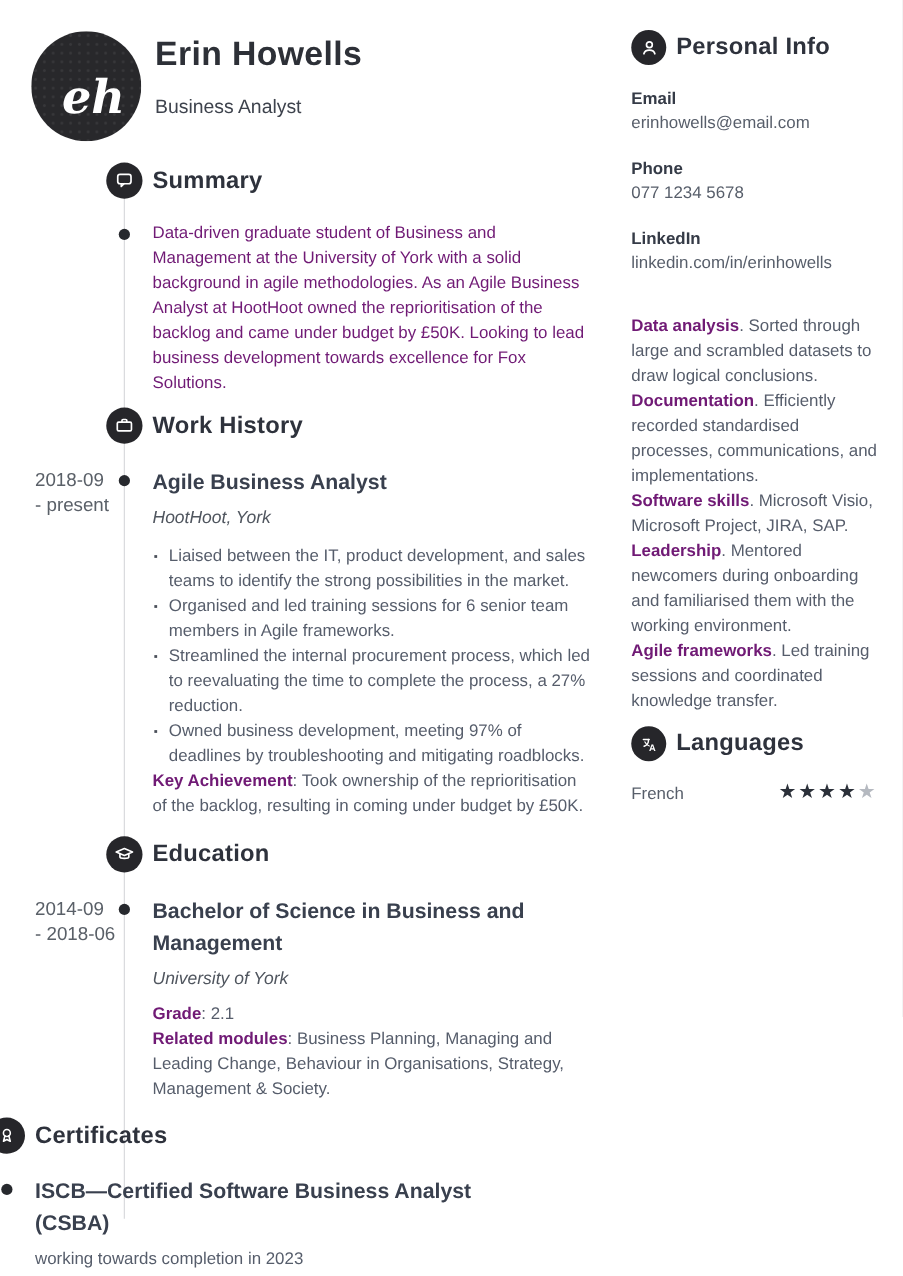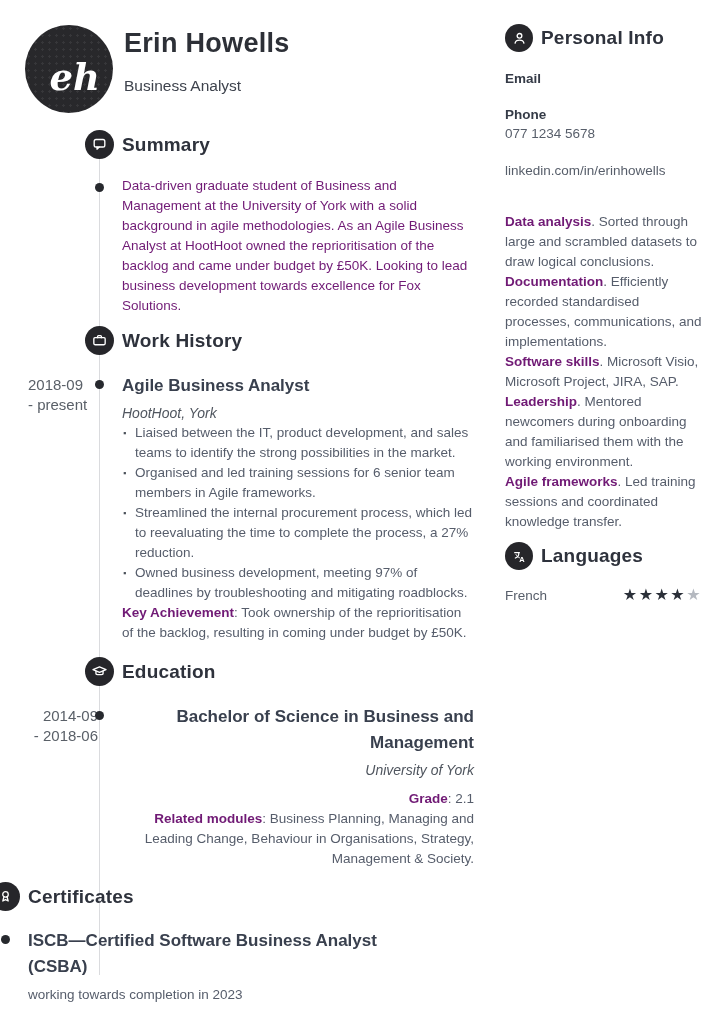--- a/index.html
+++ b/index.html
@@ -33,21 +33,21 @@
 
   .entry { position:relative; }
   .entry-dot { position:absolute; left:-27px; top:7px; width:9px; height:9px; border-radius:50%; background:#27292e; z-index:2; }
   .entry-date { position:absolute; left:-94px; top:2px; width:70px; font-size:15px; line-height:20px; color:#5a6068; }
 
   .body-text { font-size:13.5px; line-height:20px; color:#701a75; }
   .summary-p { margin-top:17px; }
   .mt-sec { margin-top:10px; }
   .entry-title { font-size:17px; line-height:26px; font-weight:bold; color:#39404e; }
   .entry-company { margin-top:5px; font-style:italic; font-size:14px; line-height:19px; color:#50565f; }
-  .bullets { list-style:none; }
+  .bullets { margin-top:12px; list-style:none; }
   .bullets li { position:relative; padding-left:13px; font-size:13.5px; line-height:20px; color:#565d6b; }
   .bullets li::before { content:"▪"; position:absolute; left:1px; top:0; font-size:9px; color:#4a5059; }
   .bold-lbl { font-weight:bold; color:#701a75; }
   .detail-line { font-size:13.5px; line-height:20px; color:#565d6b; }
 
   
   .side-col { position:absolute; left:505px; top:0; width:197px; z-index:1; }
   .rsec-head { position:relative; height:28px; display:flex; align-items:center; padding-left:36px; }
   .rsec-icon { position:absolute; left:0; top:0; width:28px; height:28px; border-radius:50%;
     background:#26262a; display:flex; align-items:center; justify-content:center; }
@@ -128,21 +128,21 @@
       <div class="sec-head">
         <span class="sec-icon">
           <svg viewBox="0 0 24 24" fill="none" stroke="#ffffff" stroke-width="1.9" stroke-linecap="round" stroke-linejoin="round">
             <path d="M2.8 9.3 L12 5.4 L21.2 9.3 L12 13.2 Z"></path>
             <path d="M7 11.6 V15 c0 2 10 2 10 0 V11.6"></path>
           </svg>
         </span>
         <span class="sec-title">Education</span>
       </div>
 
-      <div class="entry" style="margin-top:18px;text-align:right;">
+      <div class="entry" style="margin-top:18px;">
         <span class="entry-dot"></span>
         <div class="entry-date">
           <div>2014-09</div>
           <div>- 2018-06</div>
         </div>
         <div class="entry-title">Bachelor of Science in Business and Management</div>
         <div class="entry-company">University of York</div>
         <div style="margin-top:9px;">
           <div class="detail-line"><span class="bold-lbl">Grade</span><span>: 2.1</span></div>
           <div class="detail-line"><span class="bold-lbl">Related modules</span><span>: Business Planning, Managing and Leading Change, Behaviour in Organisations, Strategy, Management &amp; Society.</span></div>
@@ -176,26 +176,28 @@
         <span class="rsec-icon">
           <svg viewBox="0 0 24 24" fill="none" stroke="#ffffff" stroke-width="1.9" stroke-linecap="round" stroke-linejoin="round">
             <circle cx="12" cy="8.2" r="3.3"></circle>
             <path d="M5.8 18.4 a6.3 5 0 0 1 12.4 0"></path>
           </svg>
         </span>
         <span class="sec-title">Personal Info</span>
       </div>
       <div class="info-item">
         <div class="info-label">Email</div>
+        <div class="info-value">erinhowells@email.com</div>
       </div>
       <div class="info-item">
         <div class="info-label">Phone</div>
         <div class="info-value">077 1234 5678</div>
       </div>
       <div class="info-item">
+        <div class="info-label">LinkedIn</div>
         <div class="info-value">linkedin.com/in/erinhowells</div>
       </div>
     </div>
 
     <div style="margin-top:31px;">
       <div class="skills-block">
         <div class="skill-item"><span class="bold-lbl">Data analysis</span><span>. Sorted through large and scrambled datasets to draw logical conclusions.</span></div>
         <div class="skill-item"><span class="bold-lbl">Documentation</span><span>. Efficiently recorded standardised processes, communications, and implementations.</span></div>
         <div class="skill-item"><span class="bold-lbl">Software skills</span><span>. Microsoft Visio, Microsoft Project, JIRA, SAP.</span></div>
         <div class="skill-item"><span class="bold-lbl">Leadership</span><span>. Mentored newcomers during onboarding and familiarised them with the working environment.</span></div>

